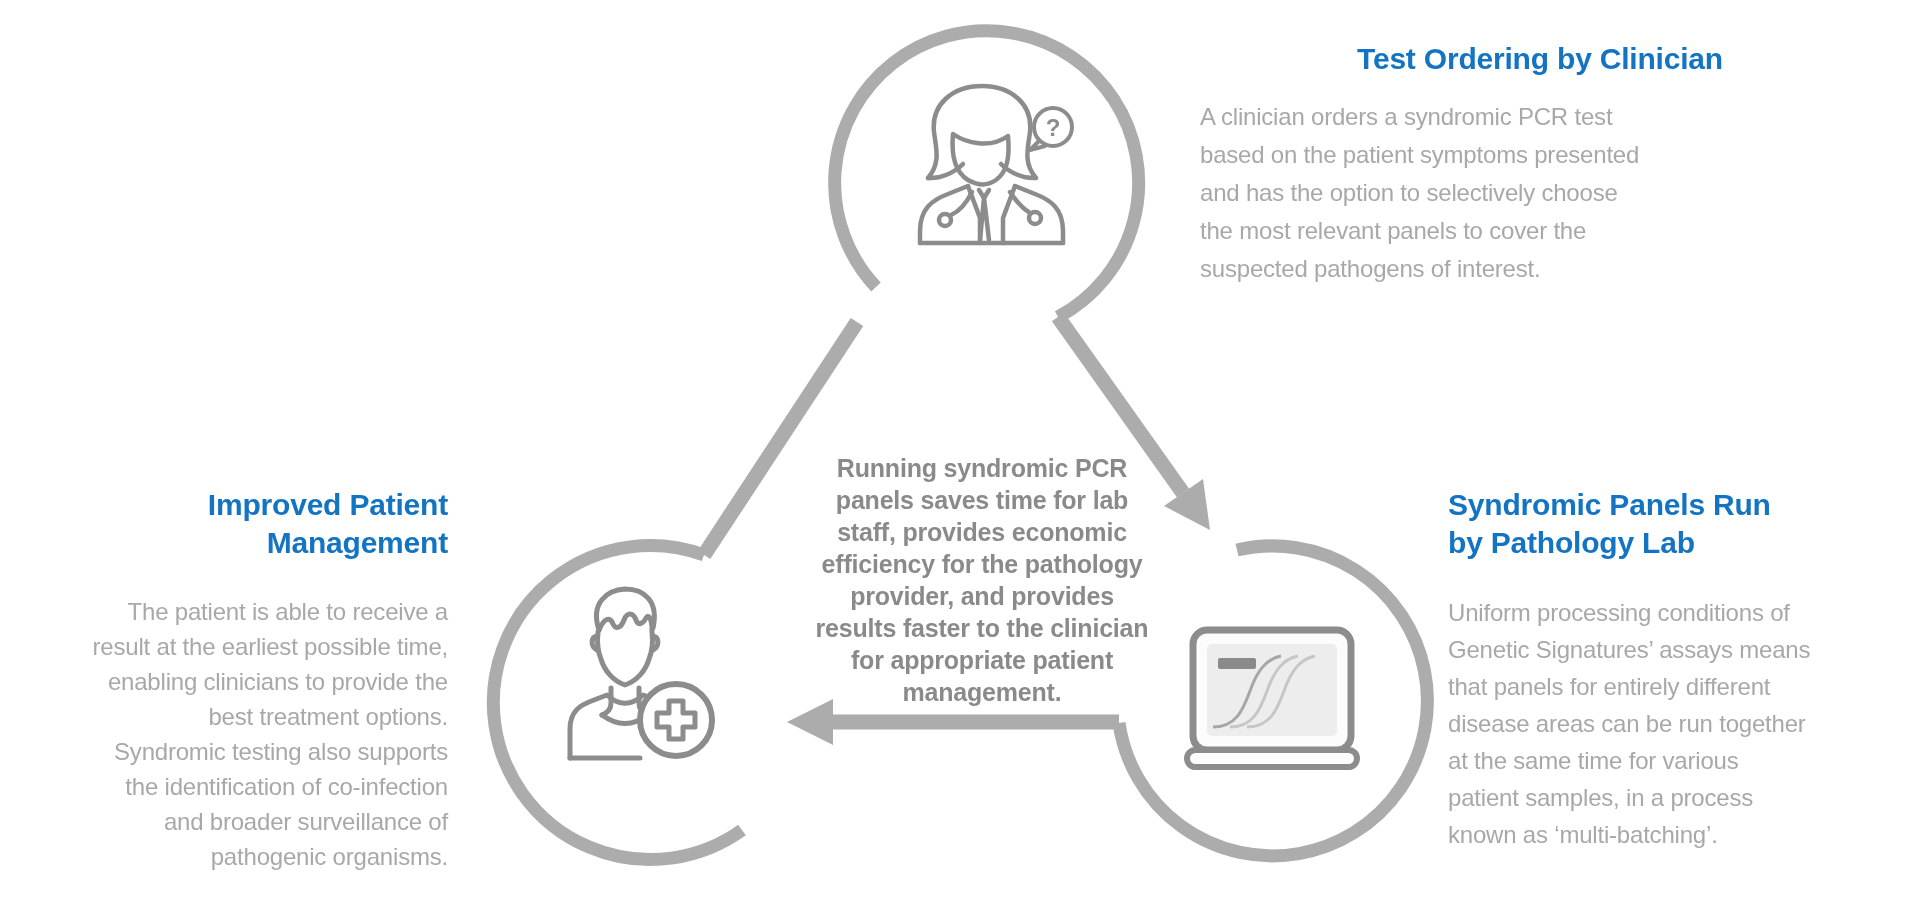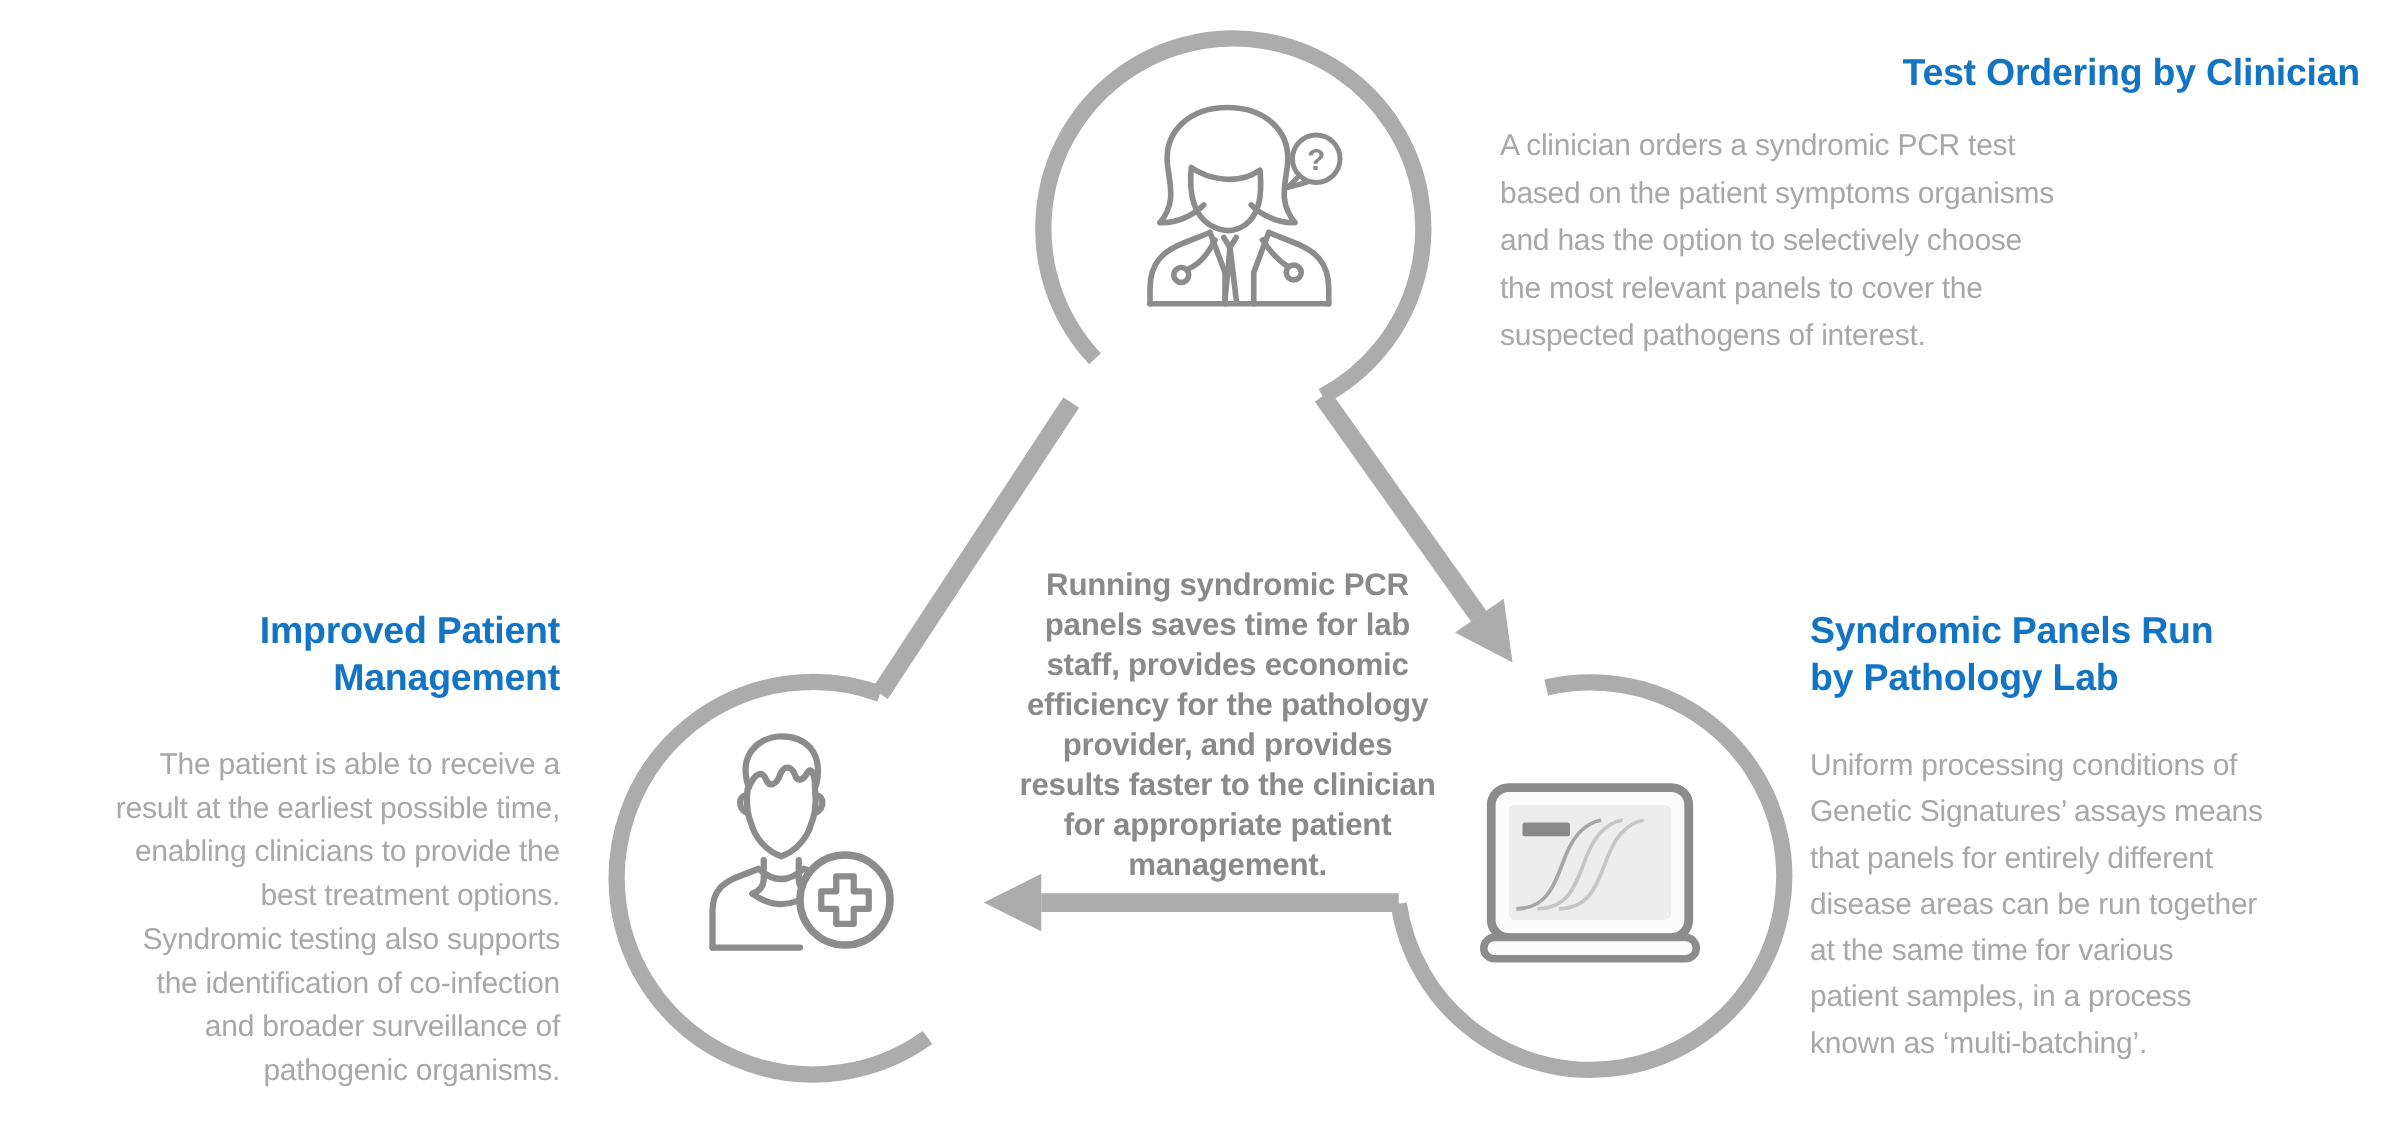--- a/index.html
+++ b/index.html
@@ -13,21 +13,21 @@
   .canvas svg{position:absolute;left:0;top:0;}
   .txt{position:absolute;white-space:pre-line;letter-spacing:-0.2px;}
   .title{
     font-weight:bold;font-size:30px;line-height:38px;
     color:var(--accent,#1474C4);
   }
   .body{
     font-size:24px;line-height:37px;
     color:var(--body,#A8A8A8);
   }
-  .tr-title{left:1268px;top:40px;width:620px;text-align:right;}
+  .tr-title{left:1230px;top:40px;width:620px;text-align:center;}
   .tr-body{left:1200px;top:98px;width:640px;text-align:left;line-height:38px;}
   .left-title{right:1472px;top:486px;width:460px;text-align:right;}
   .left-body{right:1472px;top:594px;width:500px;text-align:right;line-height:35px;}
   .br-title{left:1448px;top:486px;width:460px;text-align:left;}
   .br-body{left:1448px;top:594px;width:470px;text-align:left;line-height:37px;}
   .center-text{
     left:772px;top:420px;width:420px;text-align:center;
     font-weight:bold;font-size:25px;line-height:32px;
     color:var(--center,#8A8A8A);
     margin-top:32px;
@@ -109,21 +109,21 @@
       <path d="M 570 758 L 570 729 C 570 711 580 705 594 700 L 607 695 C 619 706 631 706 643 695 L 649 697"></path>
       <path d="M 570 758 L 640 758"></path>
 
       <circle cx="676" cy="720" r="36" fill="#FFFFFF" stroke-width="6"></circle>
       <path d="M 669 701 L 683 701 L 683 713 L 695 713 L 695 727 L 683 727 L 683 739 L 669 739 L 669 727 L 657 727 L 657 713 L 669 713 Z"></path>
     </g>
   </svg>
 
   <div class="txt title tr-title">Test Ordering by Clinician</div>
   <div class="txt body  tr-body">A clinician orders a syndromic PCR test
-based on the patient symptoms organisms
+based on the patient symptoms presented
 and has the option to selectively choose
 the most relevant panels to cover the
 suspected pathogens of interest.</div>
 
   <div class="txt body  br-body">Uniform processing conditions of
 Genetic Signatures’ assays means
 that panels for entirely different
 disease areas can be run together
 at the same time for various
 patient samples, in a process

